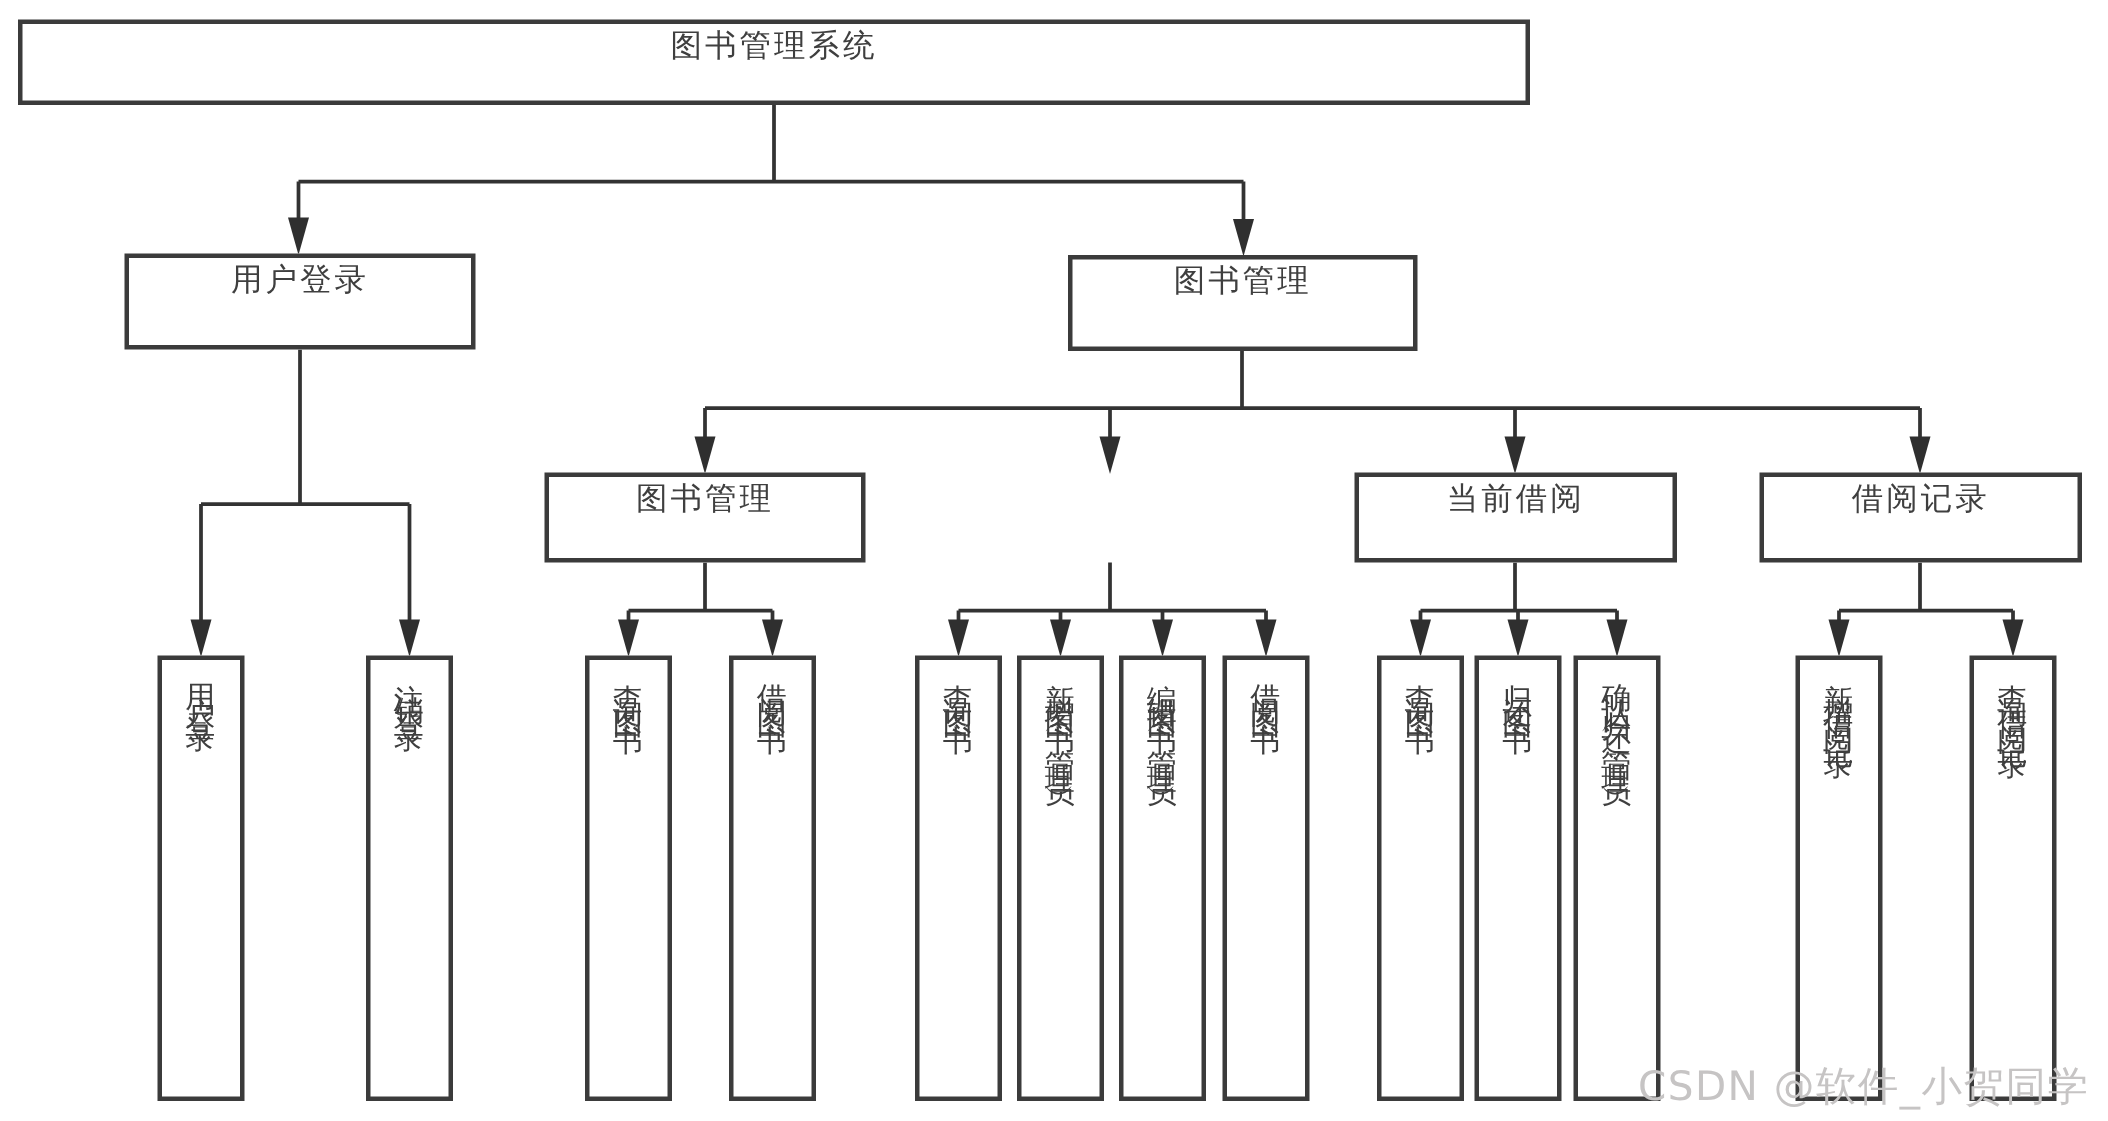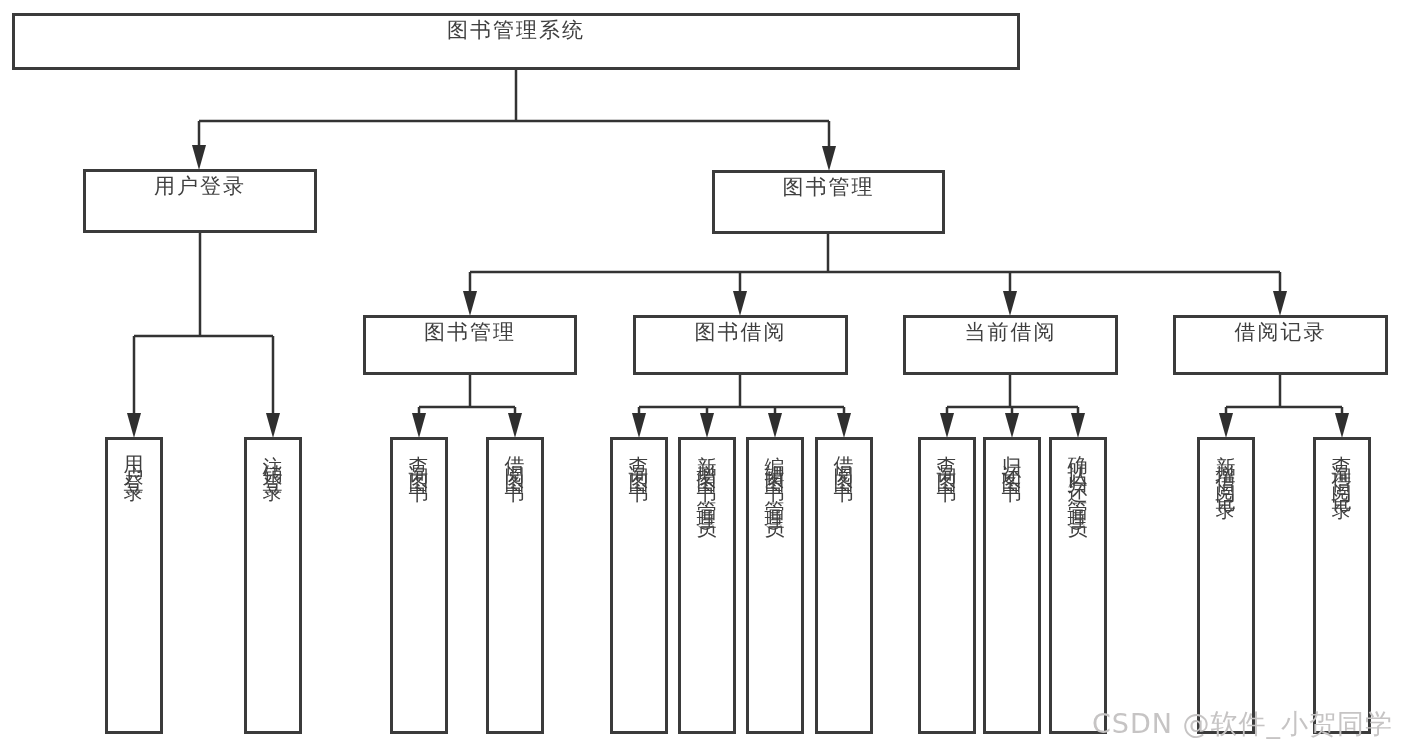--- a/index.html
+++ b/index.html
@@ -115,23 +115,20 @@
   <div class="box" style="left:83px;top:169px;width:234px;height:64px">
     <span class="hlabel">用户登录</span>
   </div>
   <div class="box" style="left:712px;top:170px;width:233px;height:64px">
     <span class="hlabel">图书管理</span>
   </div>
 
   <div class="box" style="left:363px;top:315px;width:214px;height:60px">
     <span class="hlabel">图书管理</span>
   </div>
-  <div class="box" style="left:633px;top:315px;width:215px;height:60px">
-    <span class="hlabel">图书借阅</span>
-  </div>
   <div class="box" style="left:1173px;top:315px;width:215px;height:60px">
     <span class="hlabel">借阅记录</span>
   </div>
   <div class="box" style="left:903px;top:315px;width:215px;height:60px">
     <span class="hlabel">当前借阅</span>
   </div>
 
   <div class="box leaf" style="left:105px">
     <span class="vlabel">用户登录</span>
   </div>

